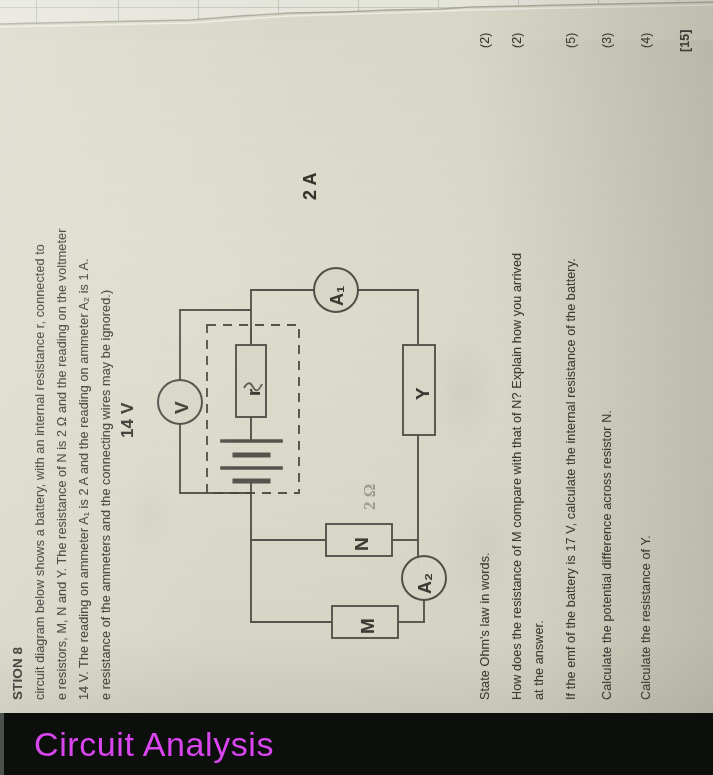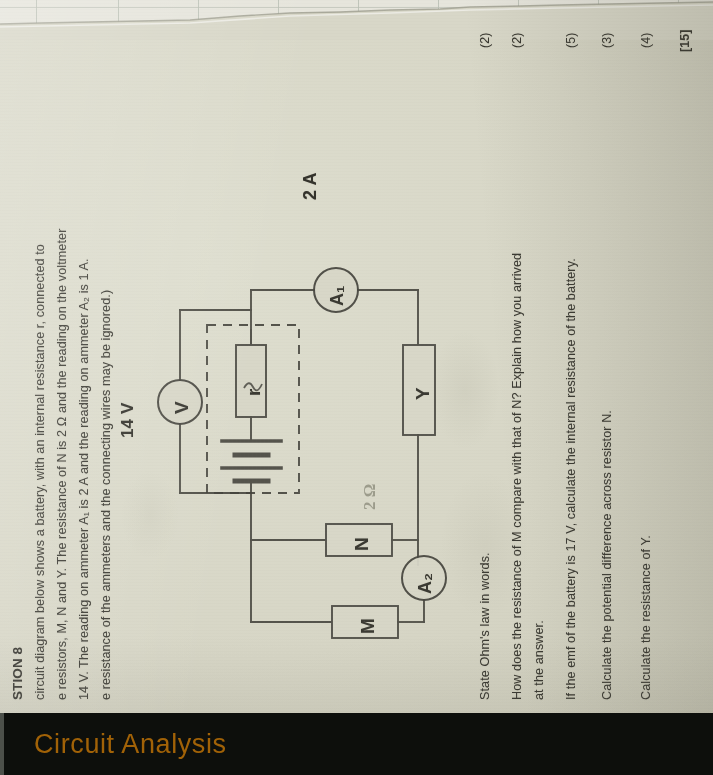--- a/index.html
+++ b/index.html
@@ -70,21 +70,21 @@
   
   #caption-bar{
     position:absolute;left:0;bottom:0;width:713px;height:62px;
     background:#0d0f0c;
     display:flex;align-items:center;
   }
   #caption-accent{
     width:4px;height:62px;background:#4c504a;margin-right:30px;
   }
   #caption-text{
-    color:#a16207;font-size:27px;font-weight:400;letter-spacing:.6px;
+    color:#d946ef;font-size:34px;font-weight:400;letter-spacing:.6px;
     font-family:"Liberation Sans",sans-serif;
   }
 
   
   .smudge{position:absolute;pointer-events:none;border-radius:50%;
           background:radial-gradient(ellipse,rgba(120,118,100,.16),rgba(120,118,100,0) 70%);}
   .pencil{
     position:absolute;transform-origin:0 0;
     color:rgba(120,120,104,.62);font-size:17px;font-weight:600;
     font-family:"Liberation Serif",serif;white-space:nowrap;

